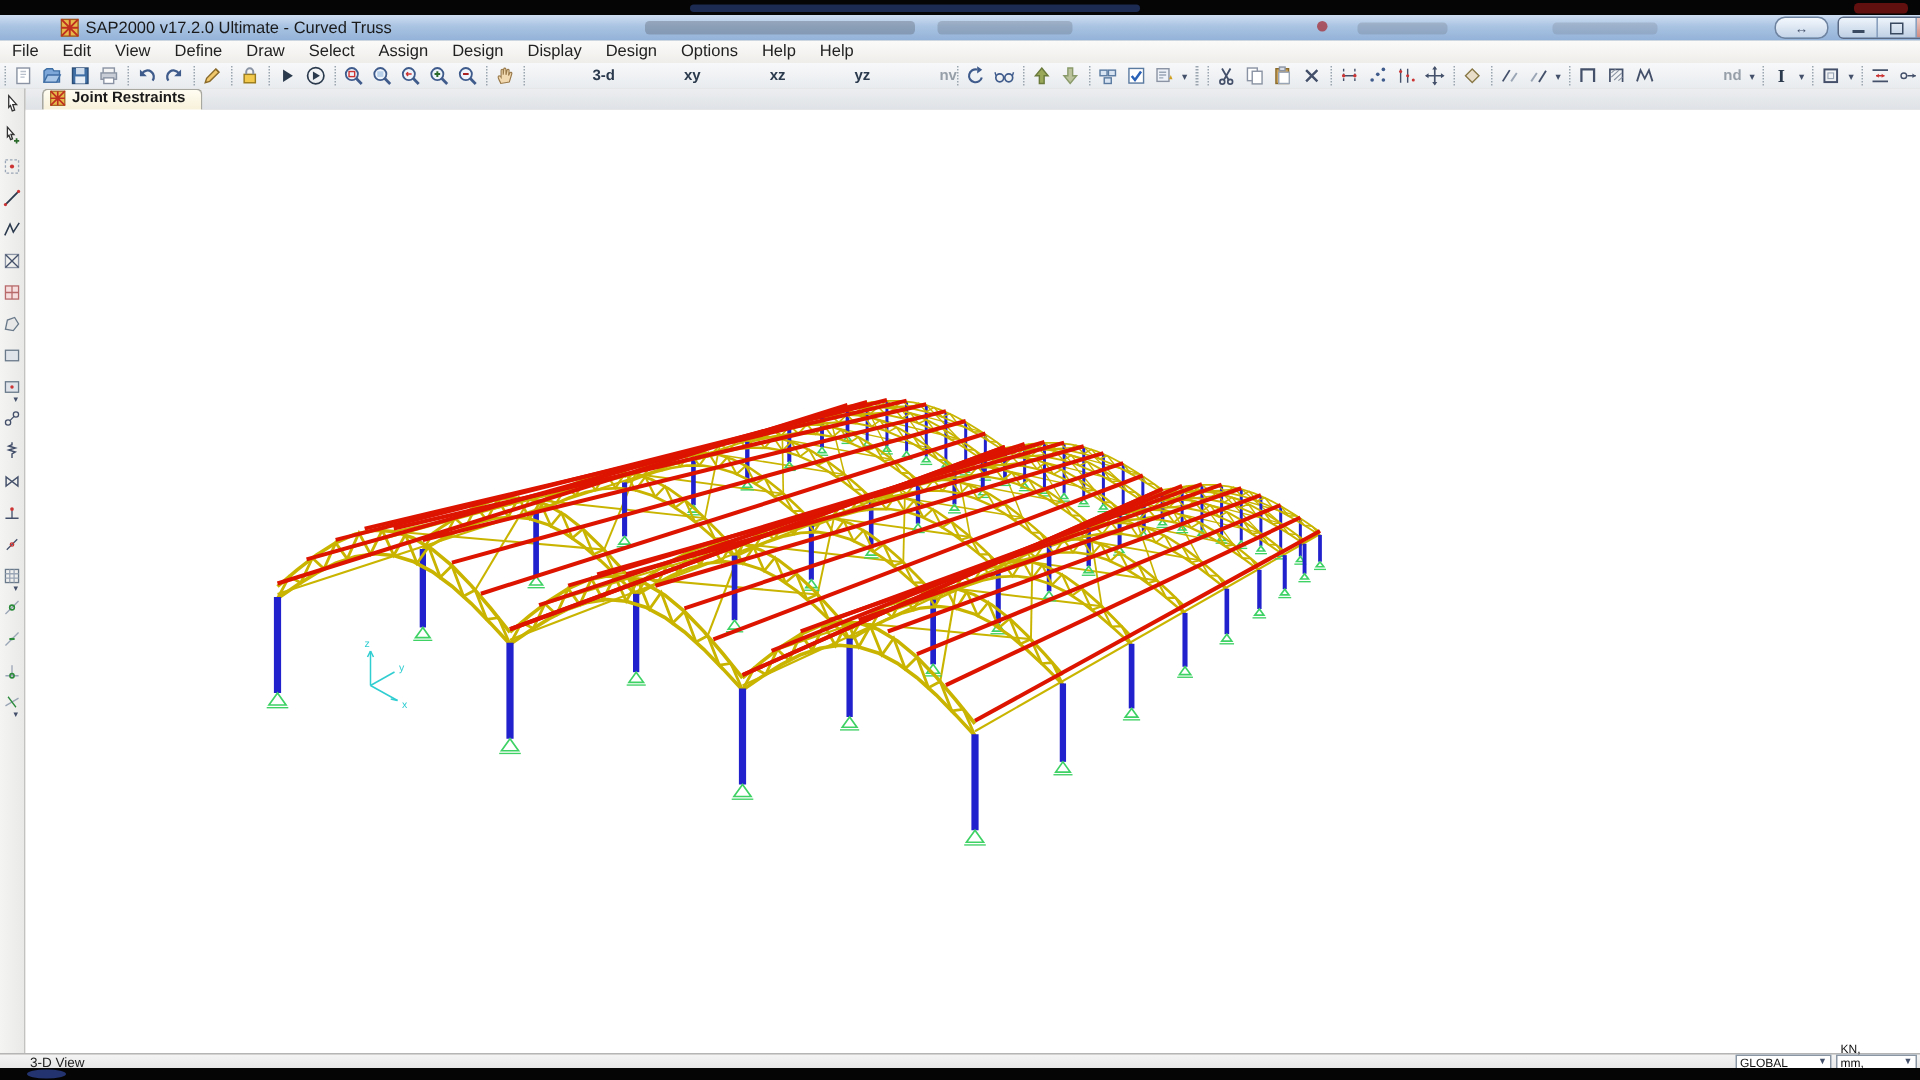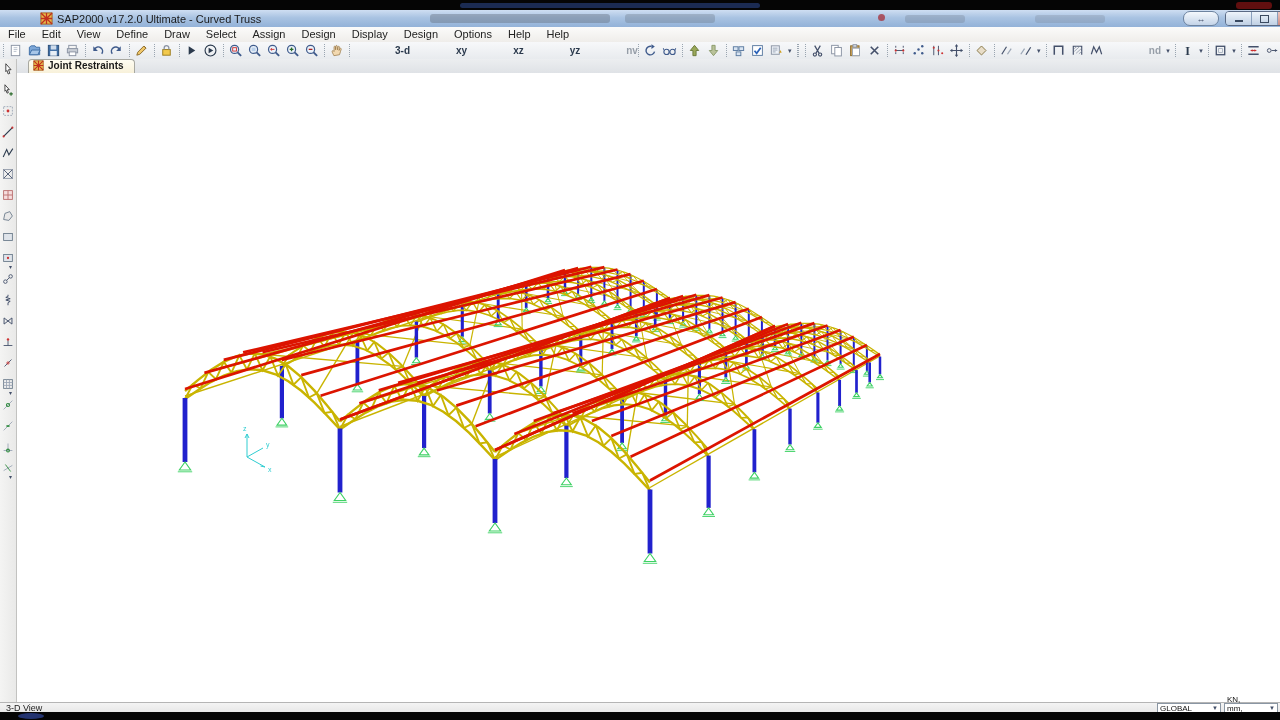--- a/index.html
+++ b/index.html
@@ -56,21 +56,21 @@
     display:flex;flex-direction:column;align-items:center;padding-top:2px;box-sizing:border-box;}
   .lbtn{width:16px;height:16px;margin-bottom:5px;display:flex;align-items:center;justify-content:center;position:relative;flex:0 0 auto;}
   .lbtn .tdrop{position:absolute;right:-1px;bottom:-4px;font-size:6px;}
   
   #viewport{position:absolute;left:17px;top:73px;width:1263px;height:629px;background:#ffffff;}
   #model-svg{position:absolute;left:0;top:0;}
   
   #statusbar{position:absolute;left:0;top:702px;width:1280px;height:10px;
     background:linear-gradient(#f4f4f4,#e6e6e6);border-top:1px solid #b5b5b5;
     display:flex;align-items:center;font-size:9px;color:#222;}
-  #status-left{padding-left:6px;text-align:center;}
+  #status-left{padding-left:20px;text-align:center;}
   #status-right{position:absolute;right:2px;top:0;height:10px;display:flex;gap:3px;align-items:center;}
   .status-dd{height:9px;background:#fff;border:1px solid #8a96a3;display:flex;align-items:center;
     font-size:8px;color:#111;padding:0 2px;gap:19px;}
   .status-dd .dd-arrow{font-size:6px;color:#44506a;}
 </style>
 </head>
 <body>
 
 <div id="stage">
 

